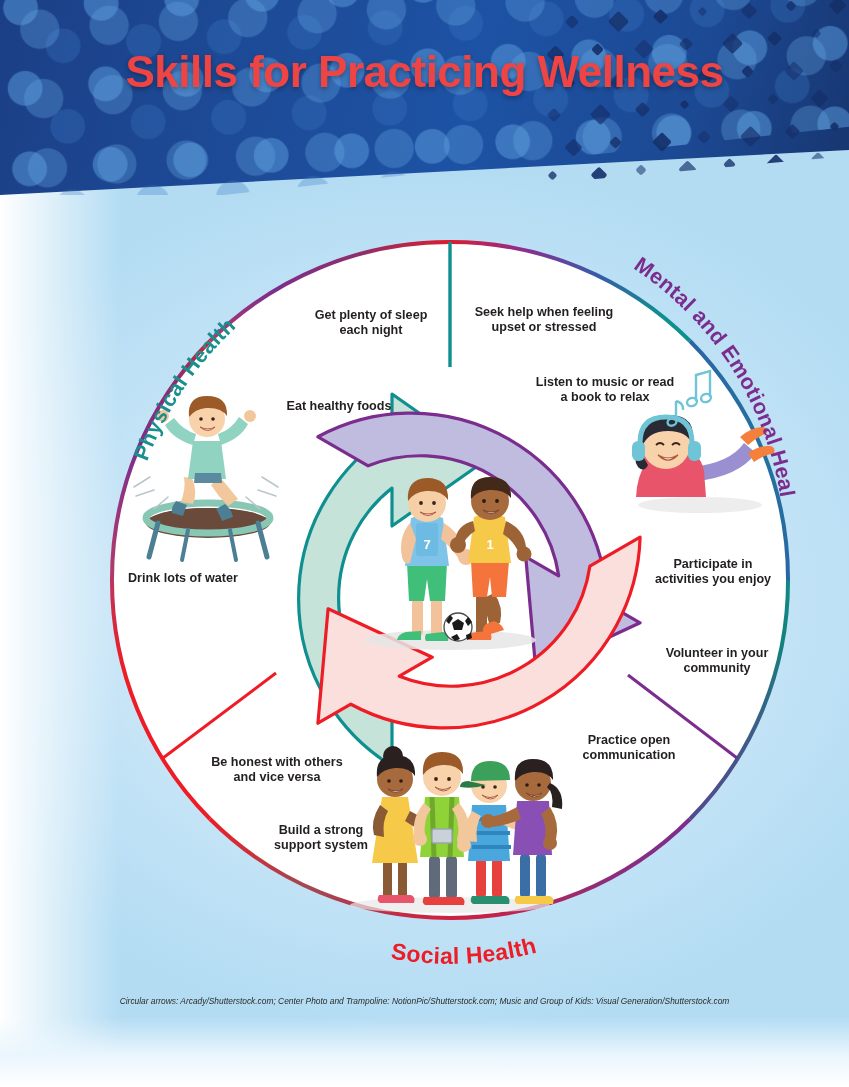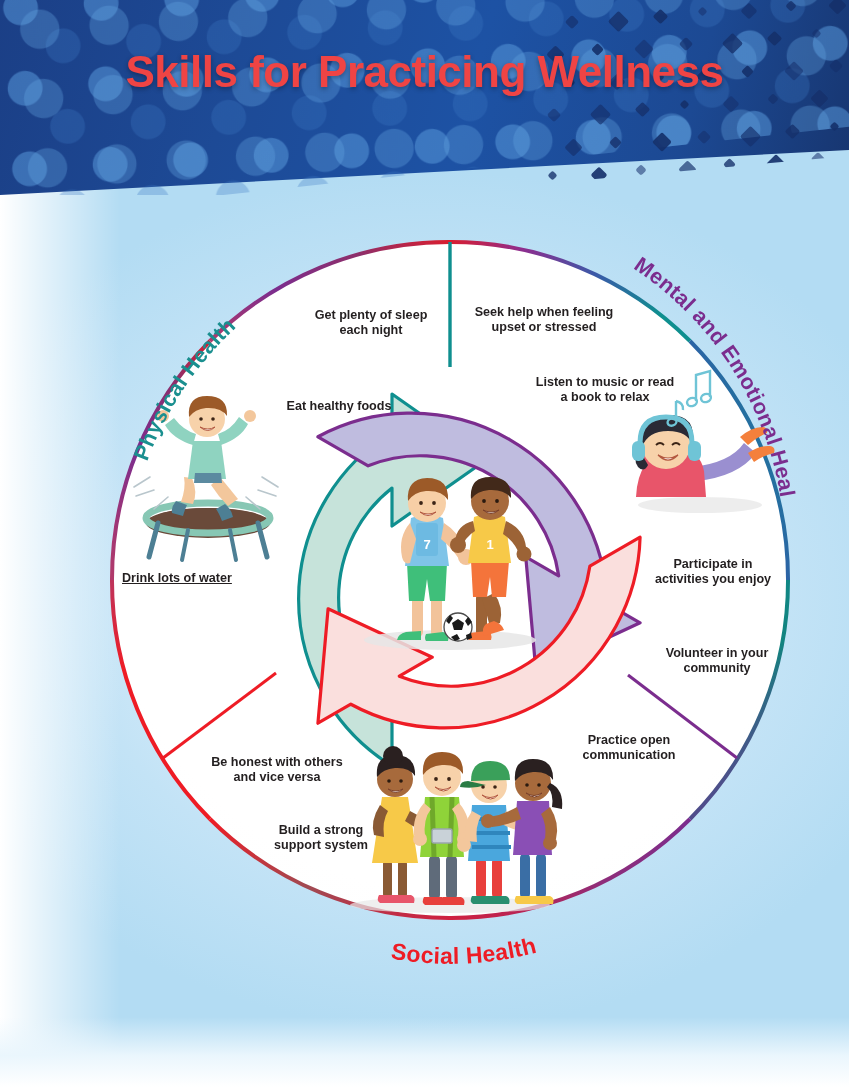--- a/index.html
+++ b/index.html
@@ -488,21 +488,21 @@
   <div class="labels">
     <div class="lbl c" style="left:283px;top:308px;width:176px;">
       <div>Get plenty of sleep</div>
       <div>each night</div>
     </div>
 
     <div class="lbl c" style="left:251px;top:399px;width:176px;">
       <div>Eat healthy foods</div>
     </div>
 
-    <div class="lbl l" style="left:122px;top:571px;width:190px;text-decoration:underline;">
+    <div class="lbl l" style="left:128px;top:571px;width:190px;">
       <div>Drink lots of water</div>
     </div>
 
 
     <div class="lbl c" style="left:453px;top:305px;width:182px;">
       <div>Seek help when feeling</div>
       <div>upset or stressed</div>
     </div>
 
     <div class="lbl c" style="left:512px;top:375px;width:186px;">
@@ -530,19 +530,20 @@
       <div>Be honest with others</div>
       <div>and vice versa</div>
     </div>
 
     <div class="lbl c" style="left:233px;top:823px;width:176px;">
       <div>Build a strong</div>
       <div>support system</div>
     </div>
   </div>
 
+  <div class="credit">Circular arrows: Arcady/Shutterstock.com; Center Photo and Trampoline: NotionPic/Shutterstock.com; Music and Group of Kids: Visual Generation/Shutterstock.com</div>
 
   <div class="footer">
     
     
   </div>
 
 </div>
 
 </body></html>

